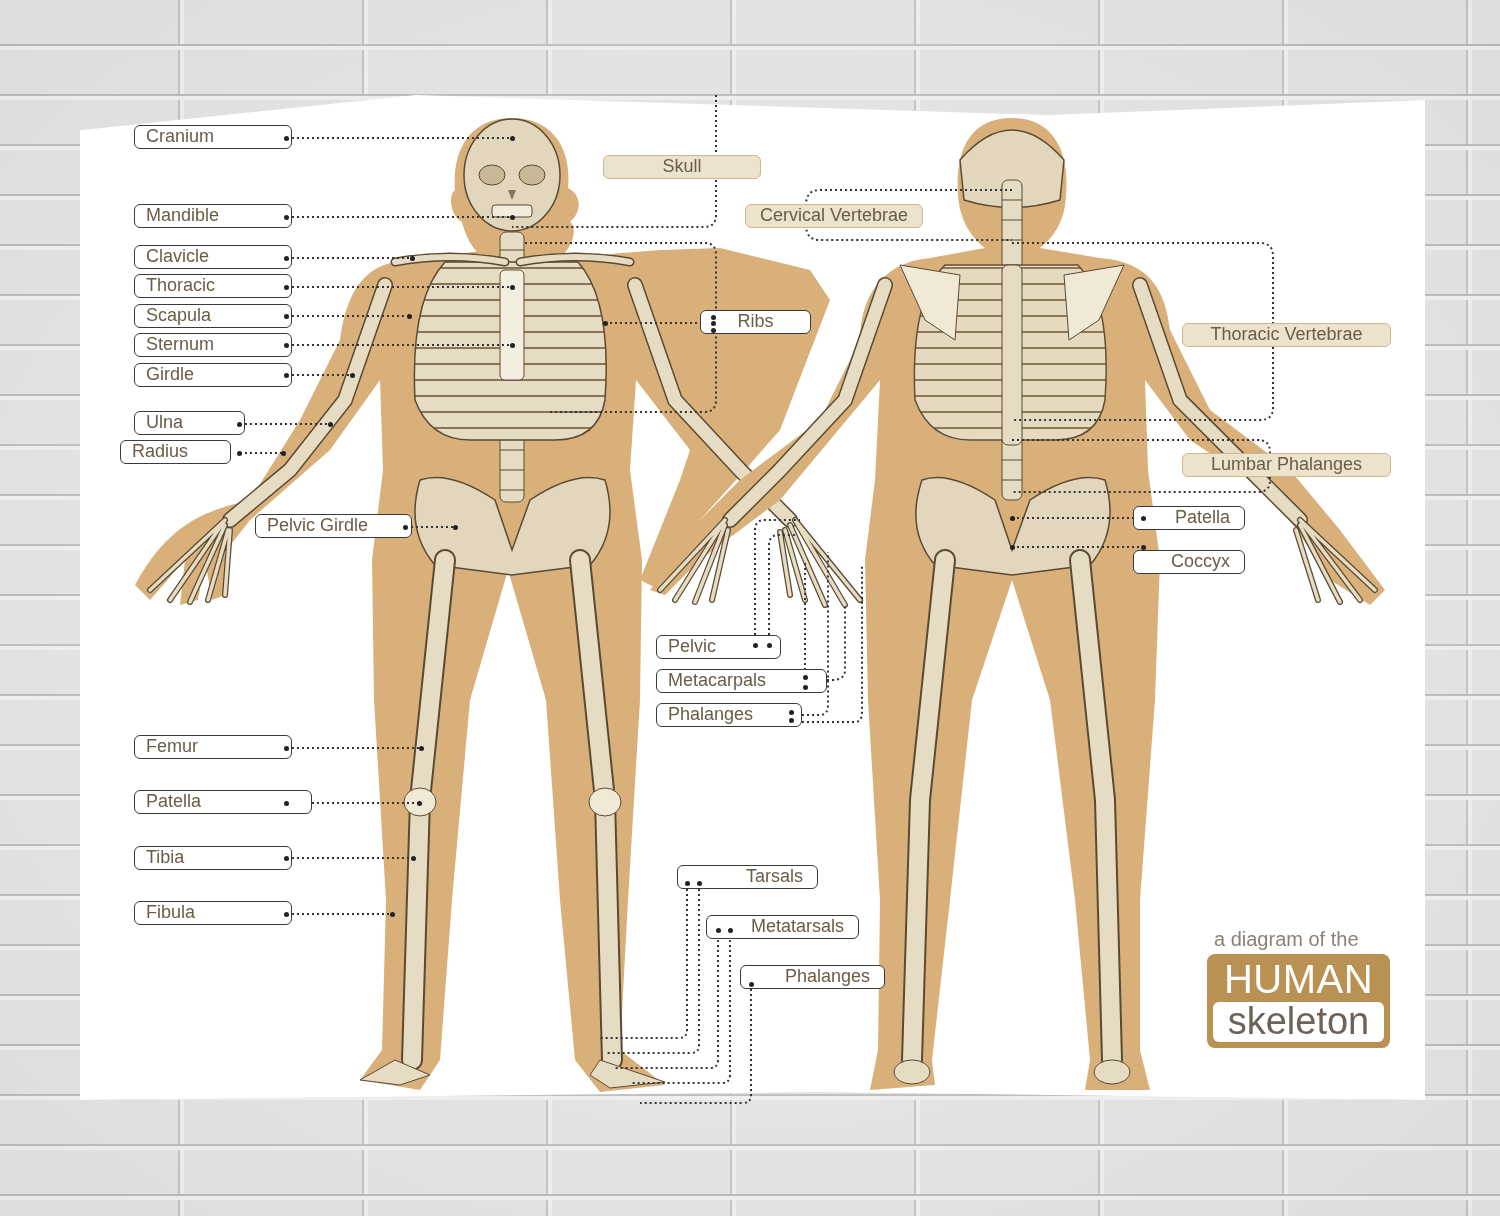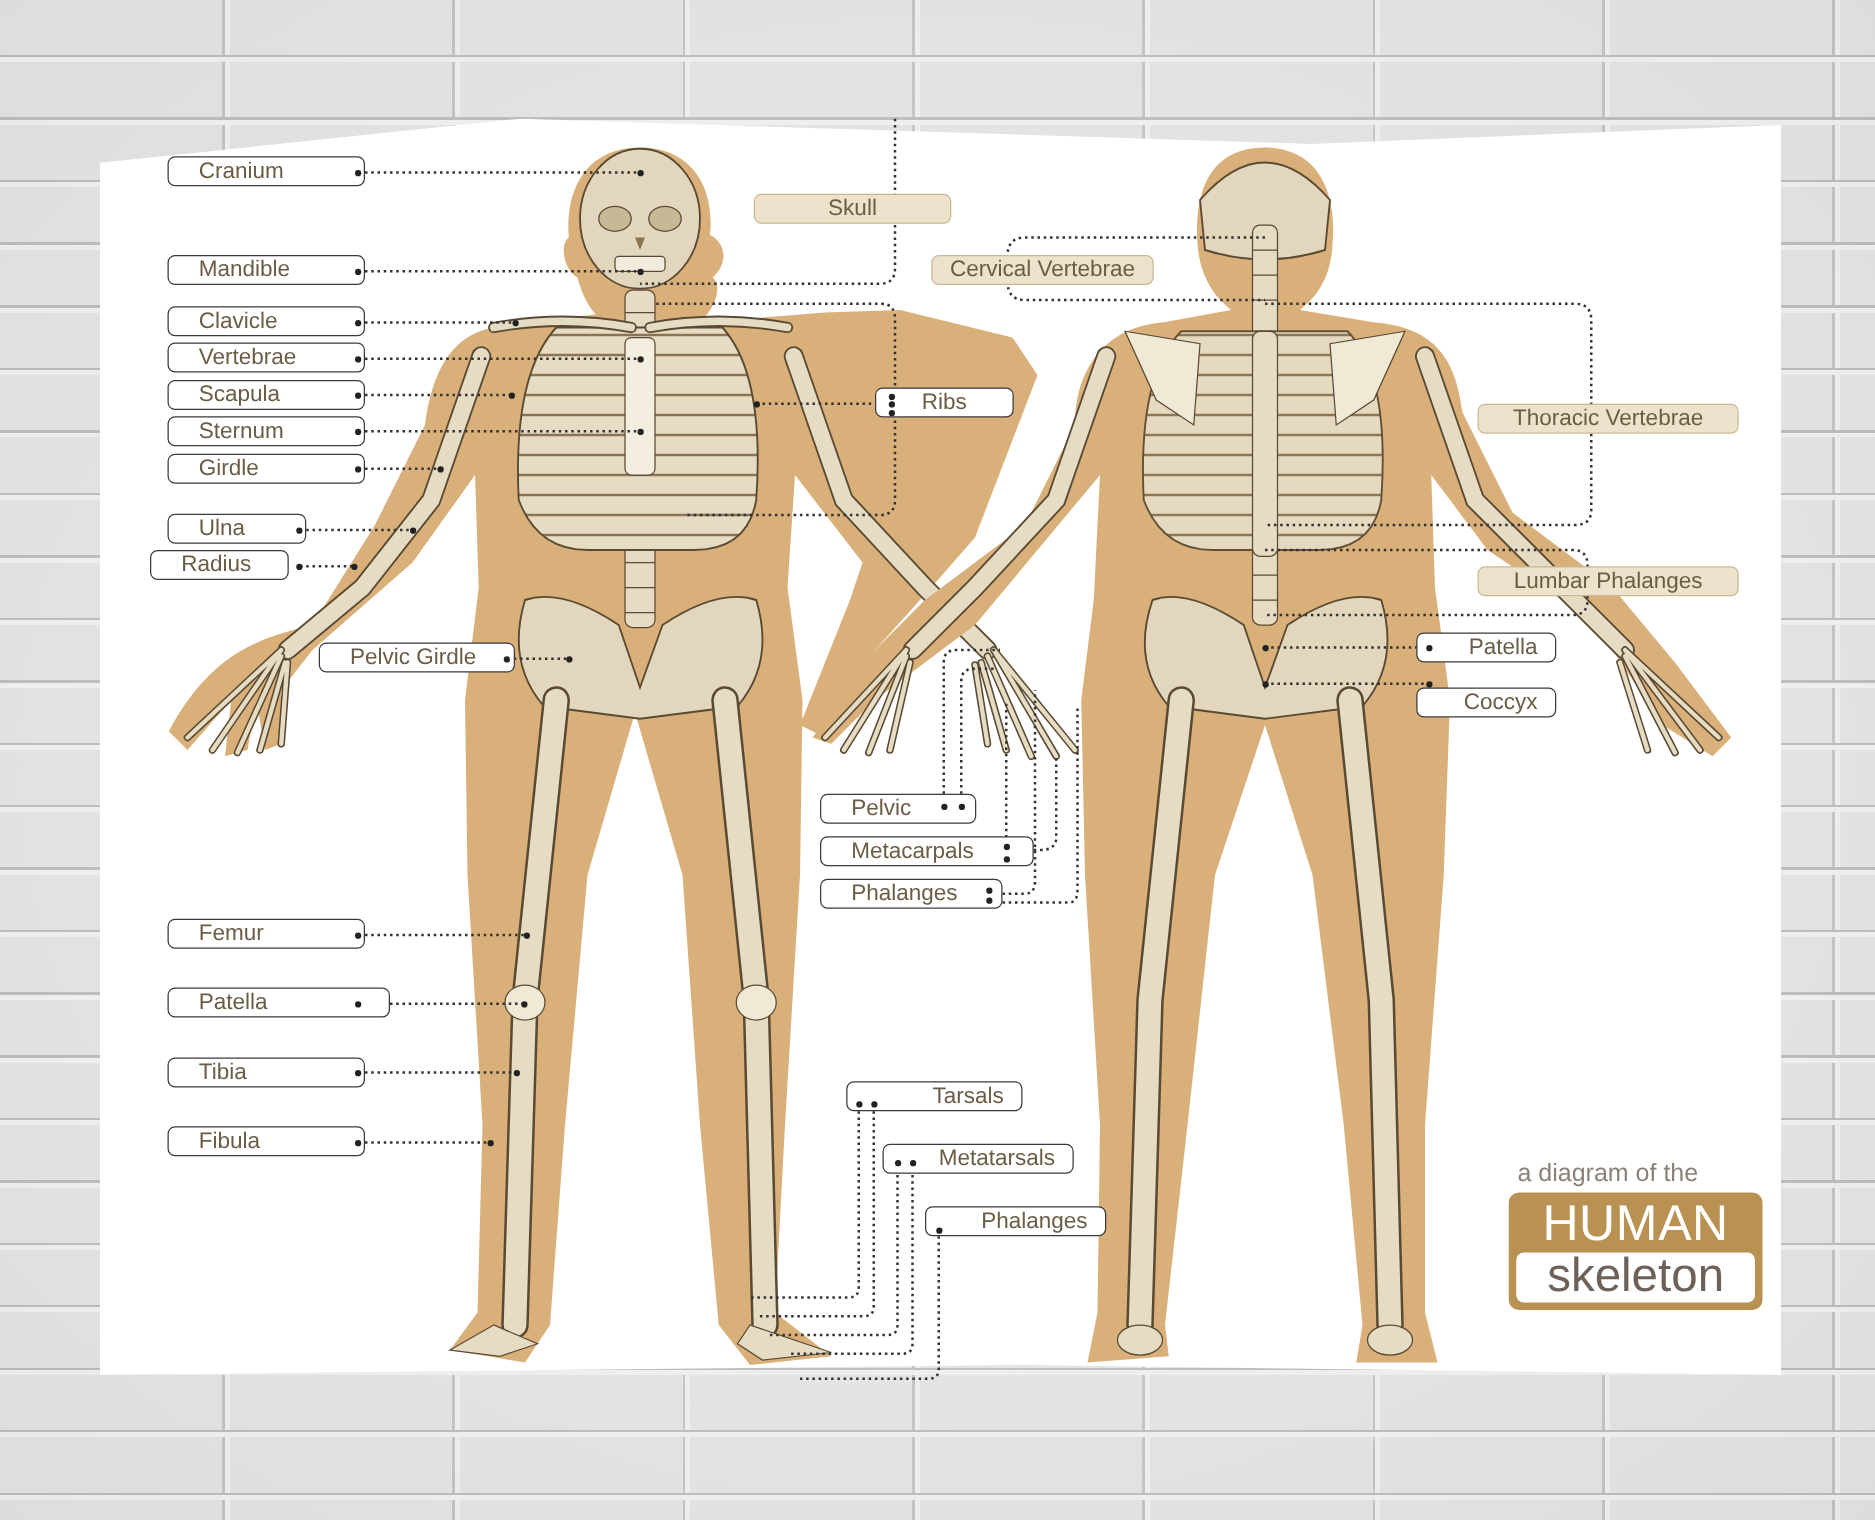--- a/index.html
+++ b/index.html
@@ -20,31 +20,31 @@
   .tapestry {
     position:absolute; left:80px; top:95px; width:1345px; height:1005px;
     background:#ffffff;
     clip-path: polygon(0 3.5%, 25% 0%, 72% 2%, 100% 0.5%, 100% 100%, 55% 99.2%, 0 100%);
     box-shadow: 0 4px 10px rgba(0,0,0,0.2);
   }
   svg.fig { position:absolute; left:0; top:0; }
   .lbl {
     position:absolute; height:24px; box-sizing:border-box;
     border:1.5px solid #3a3a3a; border-radius:6px; background:#fff;
-    color:#6a5c45; font-size:18px; line-height:21px; padding-left:24px;
+    color:#6a5c45; font-size:18px; line-height:21px; padding-left:11px;
     white-space:nowrap;
   }
   .lbl.tan { background:#ede3cc; border:1.5px solid #c9b891; color:#6a5c45; text-align:center; padding-left:0; }
   .lbl.right { text-align:right; padding-right:14px; }
   .lbl.center { text-align:center; padding-left:0; }
   .dot { position:absolute; width:5px; height:5px; border-radius:50%; background:#222; }
   .title-small { position:absolute; left:1214px; top:928px; font-size:20px; color:#8a8177; }
   .title-box {
     position:absolute; left:1207px; top:954px; width:183px; height:94px;
-    background:#b99152; border-radius:8px;padding-left:20px;
+    background:#b99152; border-radius:8px;
   }
   .title-big { position:absolute; left:0; right:0; top:4px; text-align:center;
     color:#ffffff; font-size:40px; line-height:42px; letter-spacing:0.5px; }
   .title-sub { position:absolute; left:6px; right:6px; top:48px; height:40px; background:#fff;
     border-radius:6px; text-align:center; color:#6e6258; font-size:38px; line-height:38px; }
 </style>
 </head>
 <body>
 
 <div class="wall"></div>
@@ -190,21 +190,21 @@
     <path d="M699 884 V1045 Q699 1053 691 1053 H605"></path>
     <path d="M718 930 V1060 Q718 1068 710 1068 H615"></path>
     <path d="M730 930 V1075 Q730 1083 722 1083 H630"></path>
     <path d="M751 984 V1095 Q751 1103 743 1103 H640"></path>
   </g>
 </svg>
 
 <div class="lbl" style="left:134px;top:125px;width:158px"><span>Cranium</span></div>
 <div class="lbl" style="left:134px;top:204px;width:158px"><span>Mandible</span></div>
 <div class="lbl" style="left:134px;top:245px;width:158px"><span>Clavicle</span></div>
-<div class="lbl" style="left:134px;top:274px;width:158px"><span>Vertebrae</span></div>
+<div class="lbl" style="left:134px;top:274px;width:158px"><span>Thoracic</span></div>
 <div class="lbl" style="left:134px;top:304px;width:158px"><span>Scapula</span></div>
 <div class="lbl" style="left:134px;top:333px;width:158px"><span>Sternum</span></div>
 <div class="lbl" style="left:134px;top:363px;width:158px"><span>Girdle</span></div>
 <div class="lbl" style="left:134px;top:411px;width:111px"><span>Ulna</span></div>
 <div class="lbl" style="left:120px;top:440px;width:111px"><span>Radius</span></div>
 <div class="lbl" style="left:255px;top:514px;width:157px"><span>Pelvic Girdle</span></div>
 <div class="lbl" style="left:134px;top:735px;width:158px"><span>Femur</span></div>
 <div class="lbl" style="left:134px;top:790px;width:178px"><span>Patella</span></div>
 <div class="lbl" style="left:134px;top:846px;width:158px"><span>Tibia</span></div>
 <div class="lbl" style="left:134px;top:901px;width:158px"><span>Fibula</span></div>

